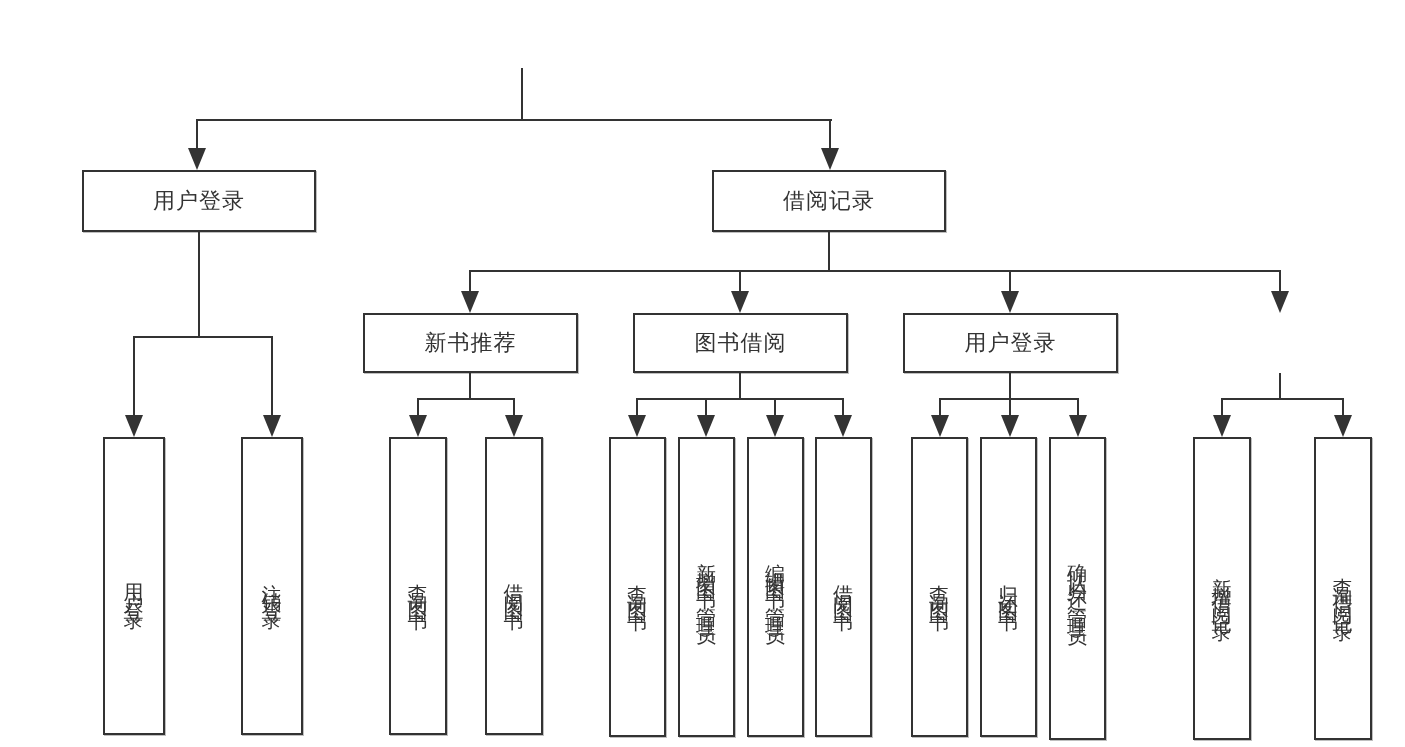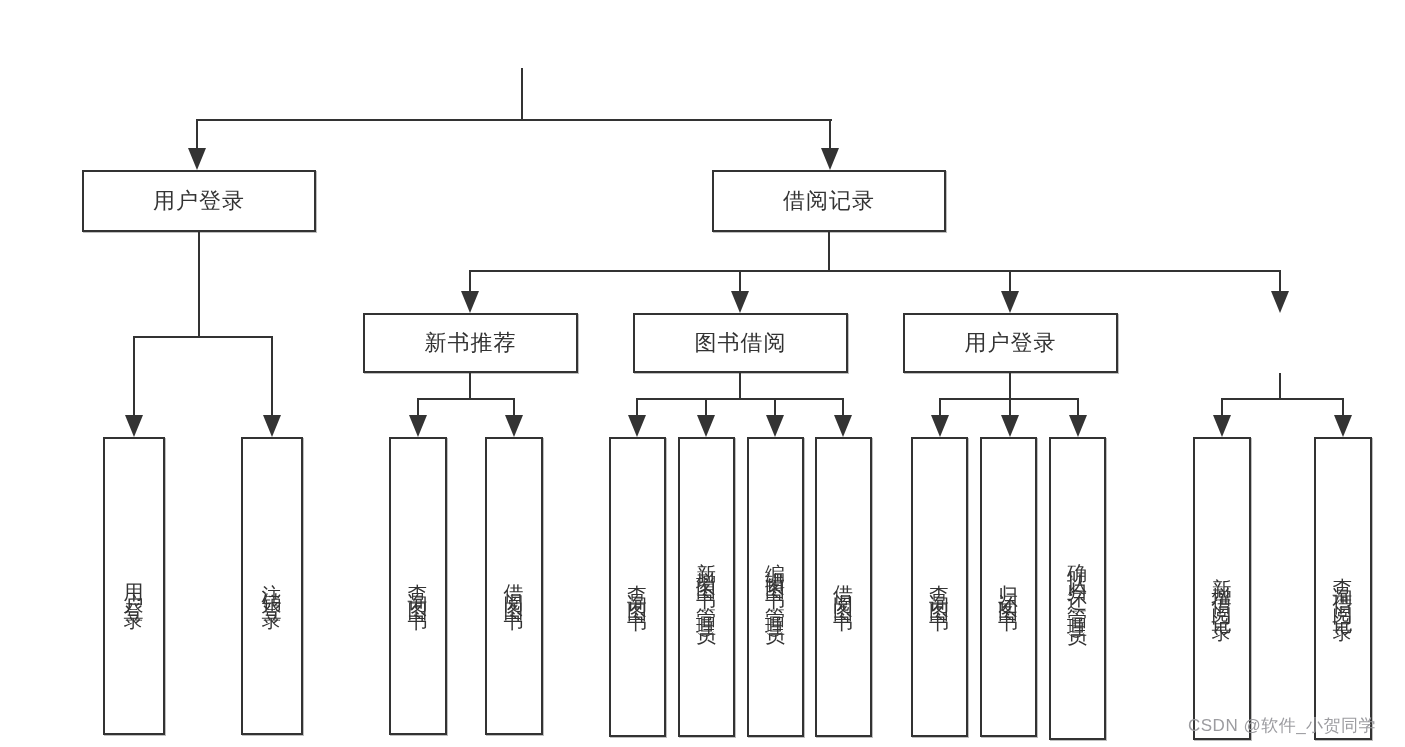--- a/index.html
+++ b/index.html
@@ -149,15 +149,14 @@
     <span>确认归还（管理员）</span>
   </div>
 
   <div class="node v" style="left:1193px; top:437px; width:58px; height:303px;">
     <span>新增借阅记录</span>
   </div>
   <div class="node v" style="left:1314px; top:437px; width:58px; height:303px;">
     <span>查询借阅记录</span>
   </div>
 
-  <div class="watermark">CSDN @软件_小贺同学</div>
 
 </div>
 
 </body></html>

